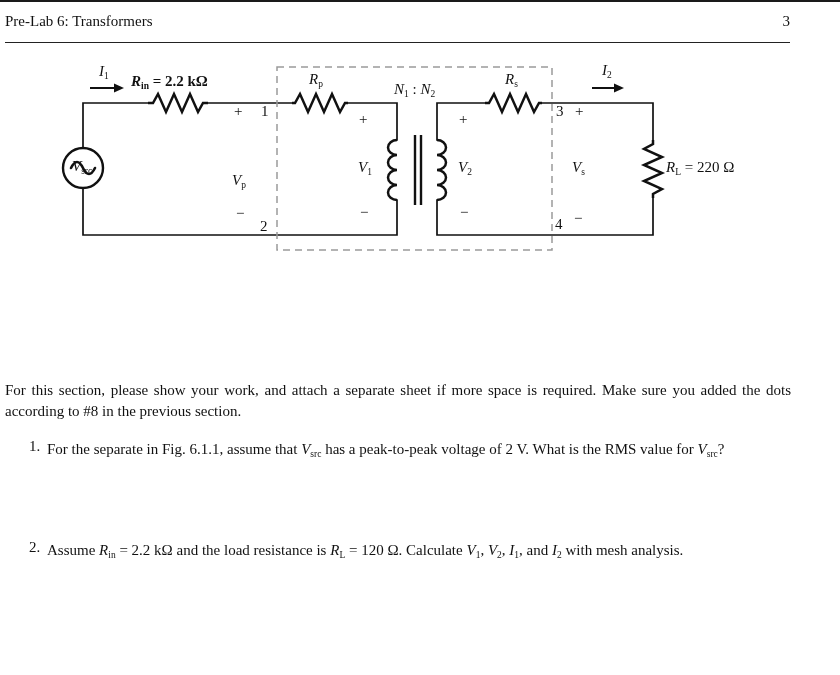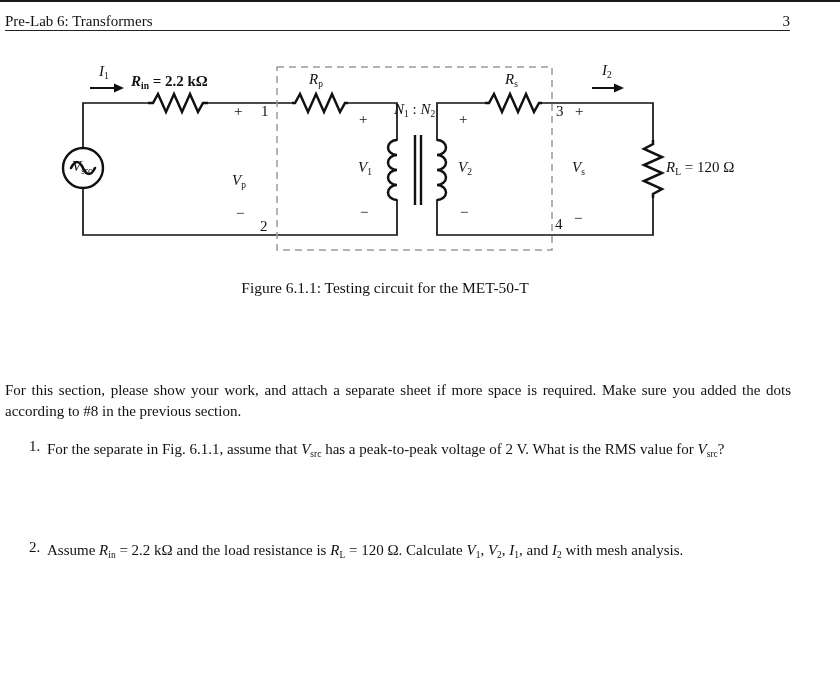--- a/index.html
+++ b/index.html
@@ -4,21 +4,21 @@
 <style>
   html,body { margin:0; padding:0; background:#fff; }
   .page {
     position:relative; width:840px; height:675px; background:#ffffff;
     font-family:"Liberation Serif", serif; color:#111; overflow:hidden;
   }
   .topline { position:absolute; top:0; left:0; width:840px; height:2px; background:#1a1a1a; }
   .header {
     position:absolute; top:13px; left:5px; width:785px;
     display:flex; justify-content:space-between; align-items:flex-end;
-    font-size:15px; padding-bottom:0; border-bottom:1.8px solid #222;
+    font-size:15px; padding-bottom:12px; border-bottom:1.8px solid #222;
   }
   svg.circuit { position:absolute; left:30px; top:55px; }
   .lbl { position:absolute; font-size:15px; white-space:nowrap; line-height:1.1; }
   .mvar { font-style:italic; }
   .msub { font-size:9.5px; vertical-align:-3px; }
   .caption { position:absolute; top:279px; left:0; width:770px; text-align:center; font-size:15.5px; }
   .heading { position:absolute; top:347px; left:6px; font-size:17px; font-weight:bold; }
   .heading .num { margin-right:14px; }
   .intro { position:absolute; top:380px; left:5px; width:786px; font-size:15px; line-height:21px; text-align:justify; }
   .qnum  { position:absolute; left:29px; font-size:15px; }
@@ -63,44 +63,43 @@
       <path d="M562 33 H584" stroke="#111" stroke-width="2" fill="none"></path>
       <polygon points="584,28.5 594,33 584,37.5" fill="#111"></polygon>
     </g>
 
     <rect x="247" y="12" width="275" height="183" fill="none" stroke="#9a9a9a" stroke-width="1.5" stroke-dasharray="7 5"></rect>
   </svg>
 
   <div class="lbl" style="left:99px;top:63px;"><span class="mvar">I</span><span class="msub">1</span></div>
   <div class="lbl" style="left:131px;top:73px;font-weight:bold;"><span class="mvar">R</span><span class="msub">in</span><span> = 2.2 kΩ</span></div>
   <div class="lbl" style="left:309px;top:71px;"><span class="mvar">R</span><span class="msub">p</span></div>
-  <div class="lbl" style="left:394px;top:81px;margin-top:20px;"><span class="mvar">N</span><span class="msub">1</span><span> : </span><span class="mvar">N</span><span class="msub">2</span></div>
+  <div class="lbl" style="left:394px;top:81px;"><span class="mvar">N</span><span class="msub">1</span><span> : </span><span class="mvar">N</span><span class="msub">2</span></div>
   <div class="lbl" style="left:505px;top:71px;"><span class="mvar">R</span><span class="msub">s</span></div>
   <div class="lbl" style="left:602px;top:62px;"><span class="mvar">I</span><span class="msub">2</span></div>
   <div class="lbl" style="left:35px;top:158px;margin-left:37px;"><span class="mvar">V</span><span class="msub">src</span></div>
   <div class="lbl" style="left:232px;top:172px;"><span class="mvar">V</span><span class="msub">p</span></div>
   <div class="lbl" style="left:358px;top:159px;"><span class="mvar">V</span><span class="msub">1</span></div>
   <div class="lbl" style="left:458px;top:159px;"><span class="mvar">V</span><span class="msub">2</span></div>
   <div class="lbl" style="left:572px;top:159px;font-family:Liberation Serif, serif;"><span class="mvar">V</span><span class="msub">s</span></div>
-  <div class="lbl" style="left:666px;top:159px;"><span class="mvar">R</span><span class="msub">L</span><span> = 120 Ω</span></div>
+  <div class="lbl" style="left:666px;top:159px;"><span class="mvar">R</span><span class="msub">L</span><span> = 220 Ω</span></div>
 
   <div class="lbl" style="left:234px;top:103px;">+</div>
   <div class="lbl" style="left:261px;top:103px;">1</div>
   <div class="lbl" style="left:236px;top:205px;">−</div>
   <div class="lbl" style="left:260px;top:218px;">2</div>
   <div class="lbl" style="left:359px;top:111px;">+</div>
   <div class="lbl" style="left:360px;top:204px;">−</div>
   <div class="lbl" style="left:459px;top:111px;">+</div>
   <div class="lbl" style="left:460px;top:204px;">−</div>
   <div class="lbl" style="left:556px;top:103px;">3</div>
   <div class="lbl" style="left:575px;top:103px;">+</div>
   <div class="lbl" style="left:555px;top:216px;">4</div>
   <div class="lbl" style="left:574px;top:210px;">−</div>
 
-  <div class="caption">Figure 6.1.1: Testing circuit for the MET-50-T</div>
 
 
   <div class="intro">For this section, please show your work, and attach a separate sheet if more space is required. Make sure you added the dots according to #8 in the previous section.</div>
 
   <div class="qnum" style="top:438px;">1.</div>
   <div class="qtext" style="top:438px;"><span>For the separate in Fig. 6.1.1, assume that </span><span class="mvar">V</span><span class="msub">src</span><span> has a peak-to-peak voltage of 2 V. What is the RMS value for </span><span class="mvar">V</span><span class="msub">src</span><span>?</span></div>
 
   <div class="qnum" style="top:539px;">2.</div>
   <div class="qtext" style="top:539px;"><span>Assume </span><span class="mvar">R</span><span class="msub">in</span><span> = 2.2 kΩ and the load resistance is </span><span class="mvar">R</span><span class="msub">L</span><span> = 120 Ω. Calculate </span><span class="mvar">V</span><span class="msub">1</span><span>, </span><span class="mvar">V</span><span class="msub">2</span><span>, </span><span class="mvar">I</span><span class="msub">1</span><span>, and </span><span class="mvar">I</span><span class="msub">2</span><span> with mesh analysis.</span></div>
 </div>

